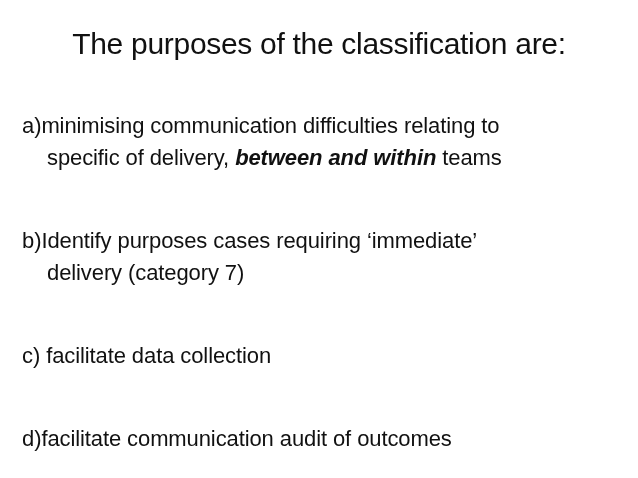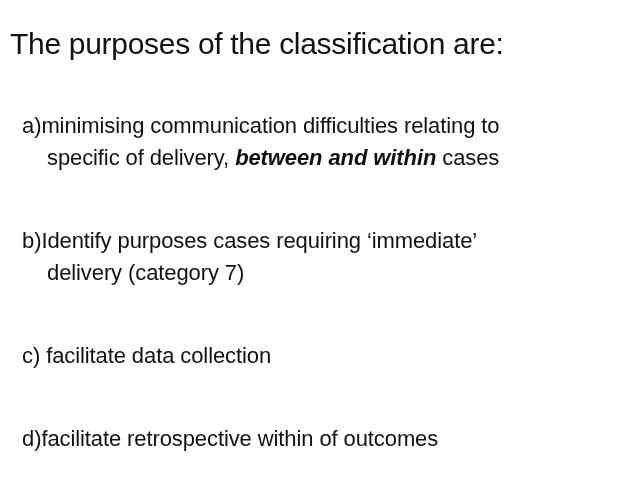--- a/index.html
+++ b/index.html
@@ -13,20 +13,21 @@
     overflow: hidden;
     background: #ffffff;
     color: #111111;
     font-family: "Liberation Sans", sans-serif;
   }
   .slide-title {
     margin: 26px 10px 12px 10px;
     font-size: 30px;
     line-height: 36px;
     font-weight: 400;
+    text-align: center;
     letter-spacing: -0.3px;
     white-space: nowrap;
   }
   .bullet-list {
     margin-top: 48px;
     padding: 0 12px 0 22px;
   }
   .slide-item {
     margin: 0 0 51px 0;
     font-size: 22px;
@@ -42,25 +43,25 @@
 </style>
 </head>
 <body>
 
 <div class="slide" style="background: rgb(255, 255, 255); color: rgb(17, 17, 17);">
   <h1 class="slide-title">The purposes of the classification are:</h1>
 
   <div class="bullet-list">
 
     <p class="slide-item"><span>a)</span><span>minimising communication difficulties relating to</span><br>
-      <span>specific of delivery, </span><em>between and within</em><span> cases</span>
+      <span>specific of delivery, </span><em>between and within</em><span> teams</span>
     </p>
 
     <p class="slide-item"><span>b)</span><span>Identify purposes cases requiring ‘immediate’</span><br>
       <span>delivery (category 7)</span><em></em><span></span>
     </p>
 
     <p class="slide-item"><span>c)</span><span> facilitate data collection</span></p>
 
-    <p class="slide-item"><span>d)</span><span>facilitate retrospective within of outcomes</span></p>
+    <p class="slide-item"><span>d)</span><span>facilitate communication audit of outcomes</span></p>
 
   </div>
 </div>
 
 </body></html>

